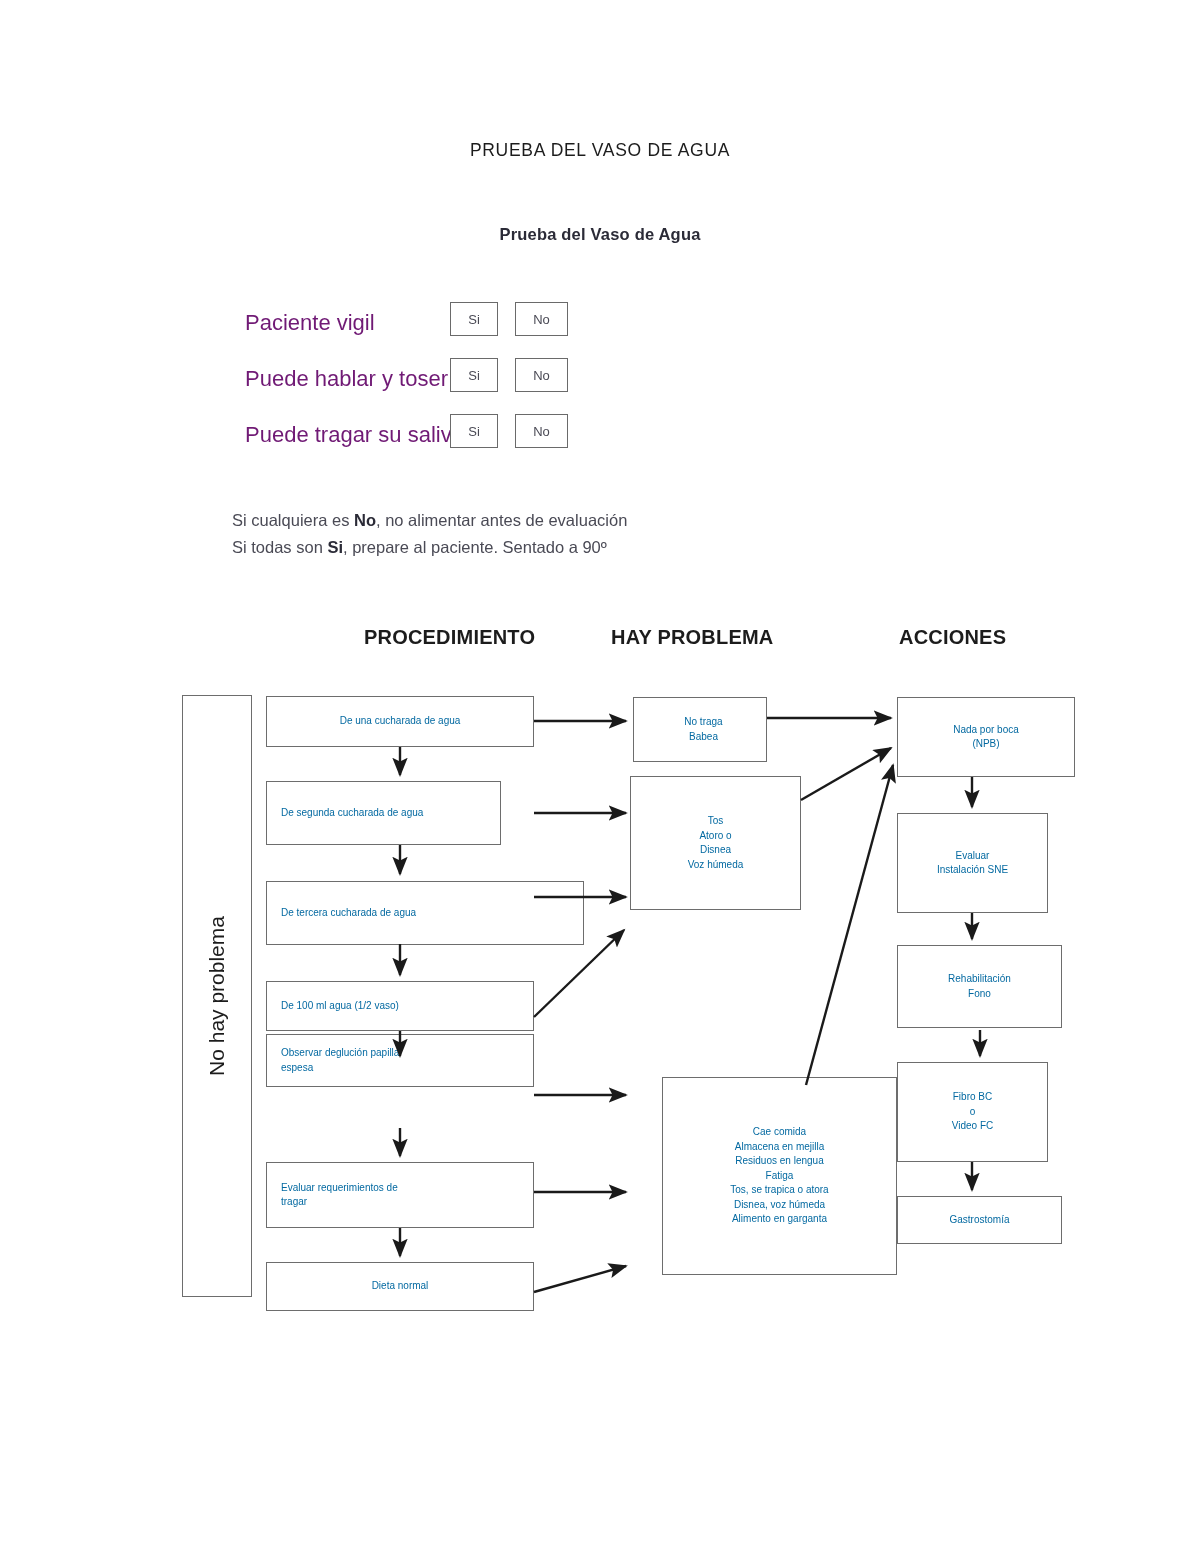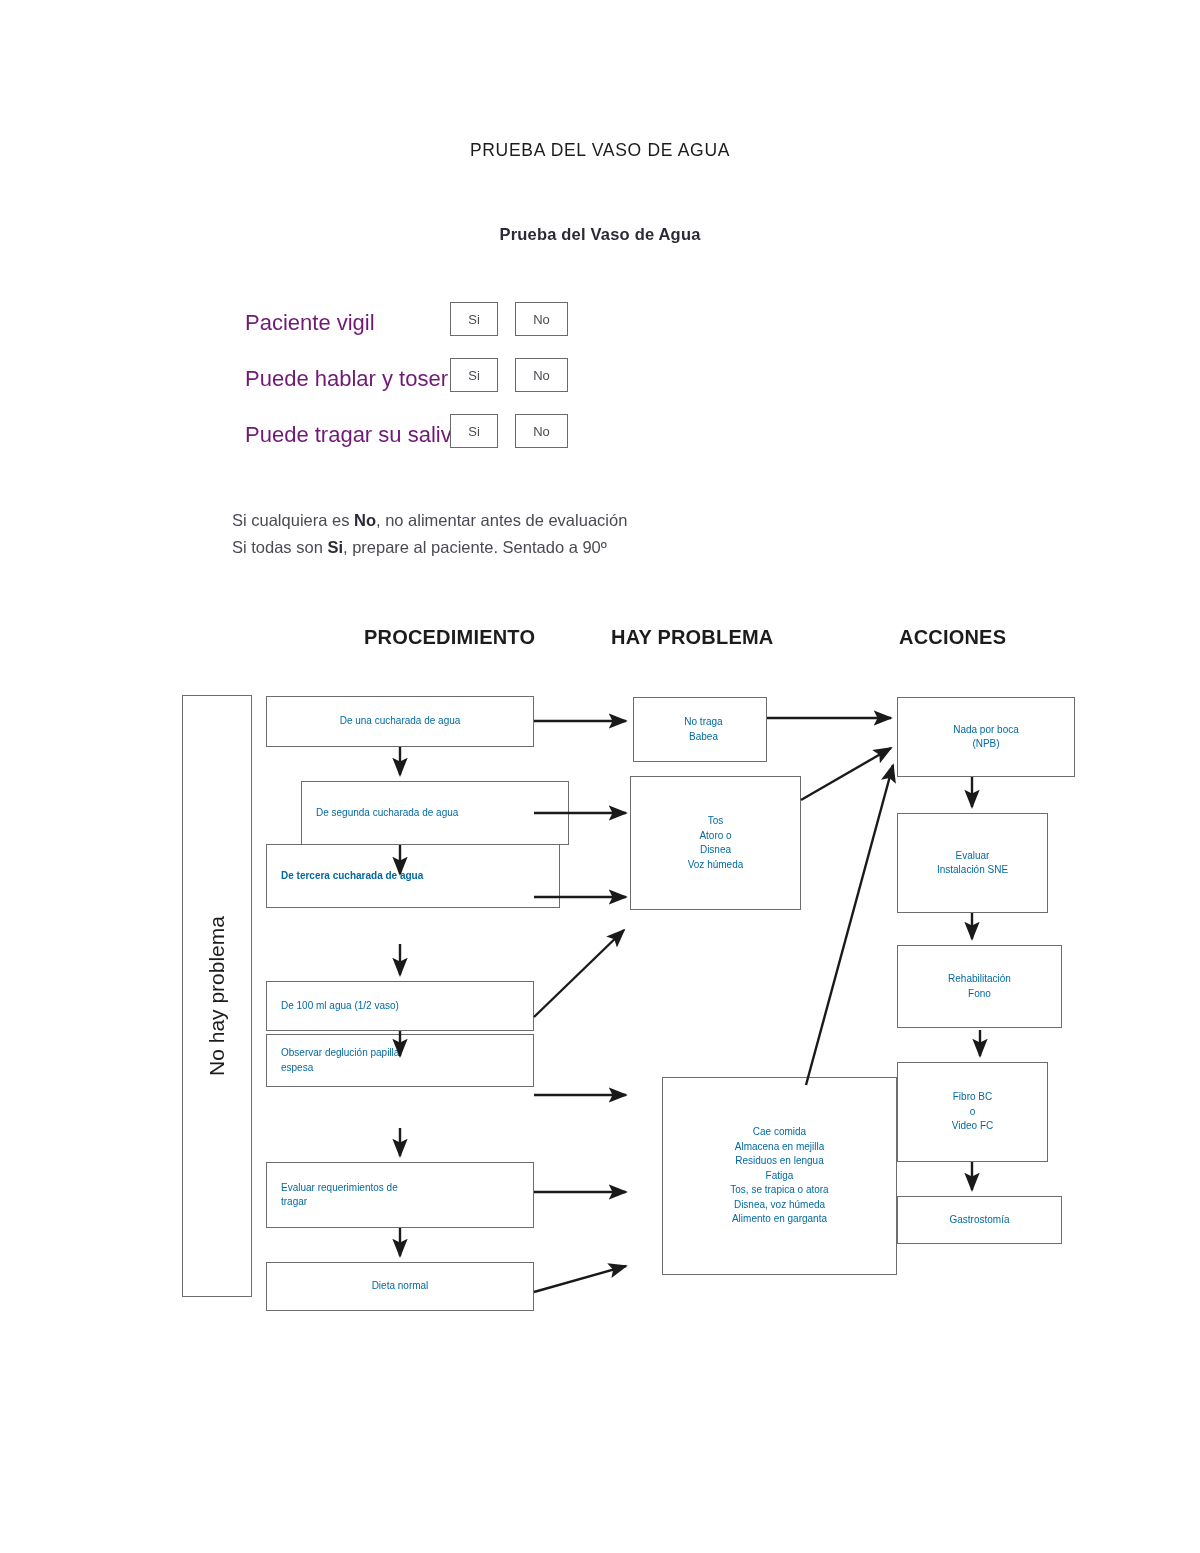--- a/index.html
+++ b/index.html
@@ -92,24 +92,24 @@
 <div class="abs col-head" style="left:611px;top:626px;">HAY PROBLEMA</div>
 <div class="abs col-head" style="left:899px;top:626px;">ACCIONES</div>
 
 <div class="abs" id="no-problem-box">
   <span id="no-problem-label">No hay problema</span>
 </div>
 
 <div class="abs fbox center" style="left:266px;top:696px;width:268px;height:51px;">
     <span class="ln">De una cucharada de agua</span>
   </div>
-<div class="abs fbox left" style="left:266px;top:781px;width:268px;height:64px;margin-left:35px;">
+<div class="abs fbox left" style="left:266px;top:781px;width:235px;height:64px;">
     <span class="ln">De segunda cucharada de agua</span>
   </div>
-<div class="abs fbox left" style="left:266px;top:844px;width:294px;height:64px;font-weight:bold;">
+<div class="abs fbox left" style="left:266px;top:881px;width:318px;height:64px;">
     <span class="ln">De tercera cucharada de agua</span>
   </div>
 <div class="abs fbox left" style="left:266px;top:981px;width:268px;height:50px;">
     <span class="ln">De 100 ml agua (1/2 vaso)</span>
   </div>
 <div class="abs fbox left" style="left:266px;top:1034px;width:268px;height:53px;">
     <span class="ln">Observar deglución papilla</span>
     <span class="ln">espesa</span>
   </div>
 <div class="abs fbox left" style="left:266px;top:1162px;width:268px;height:66px;">

